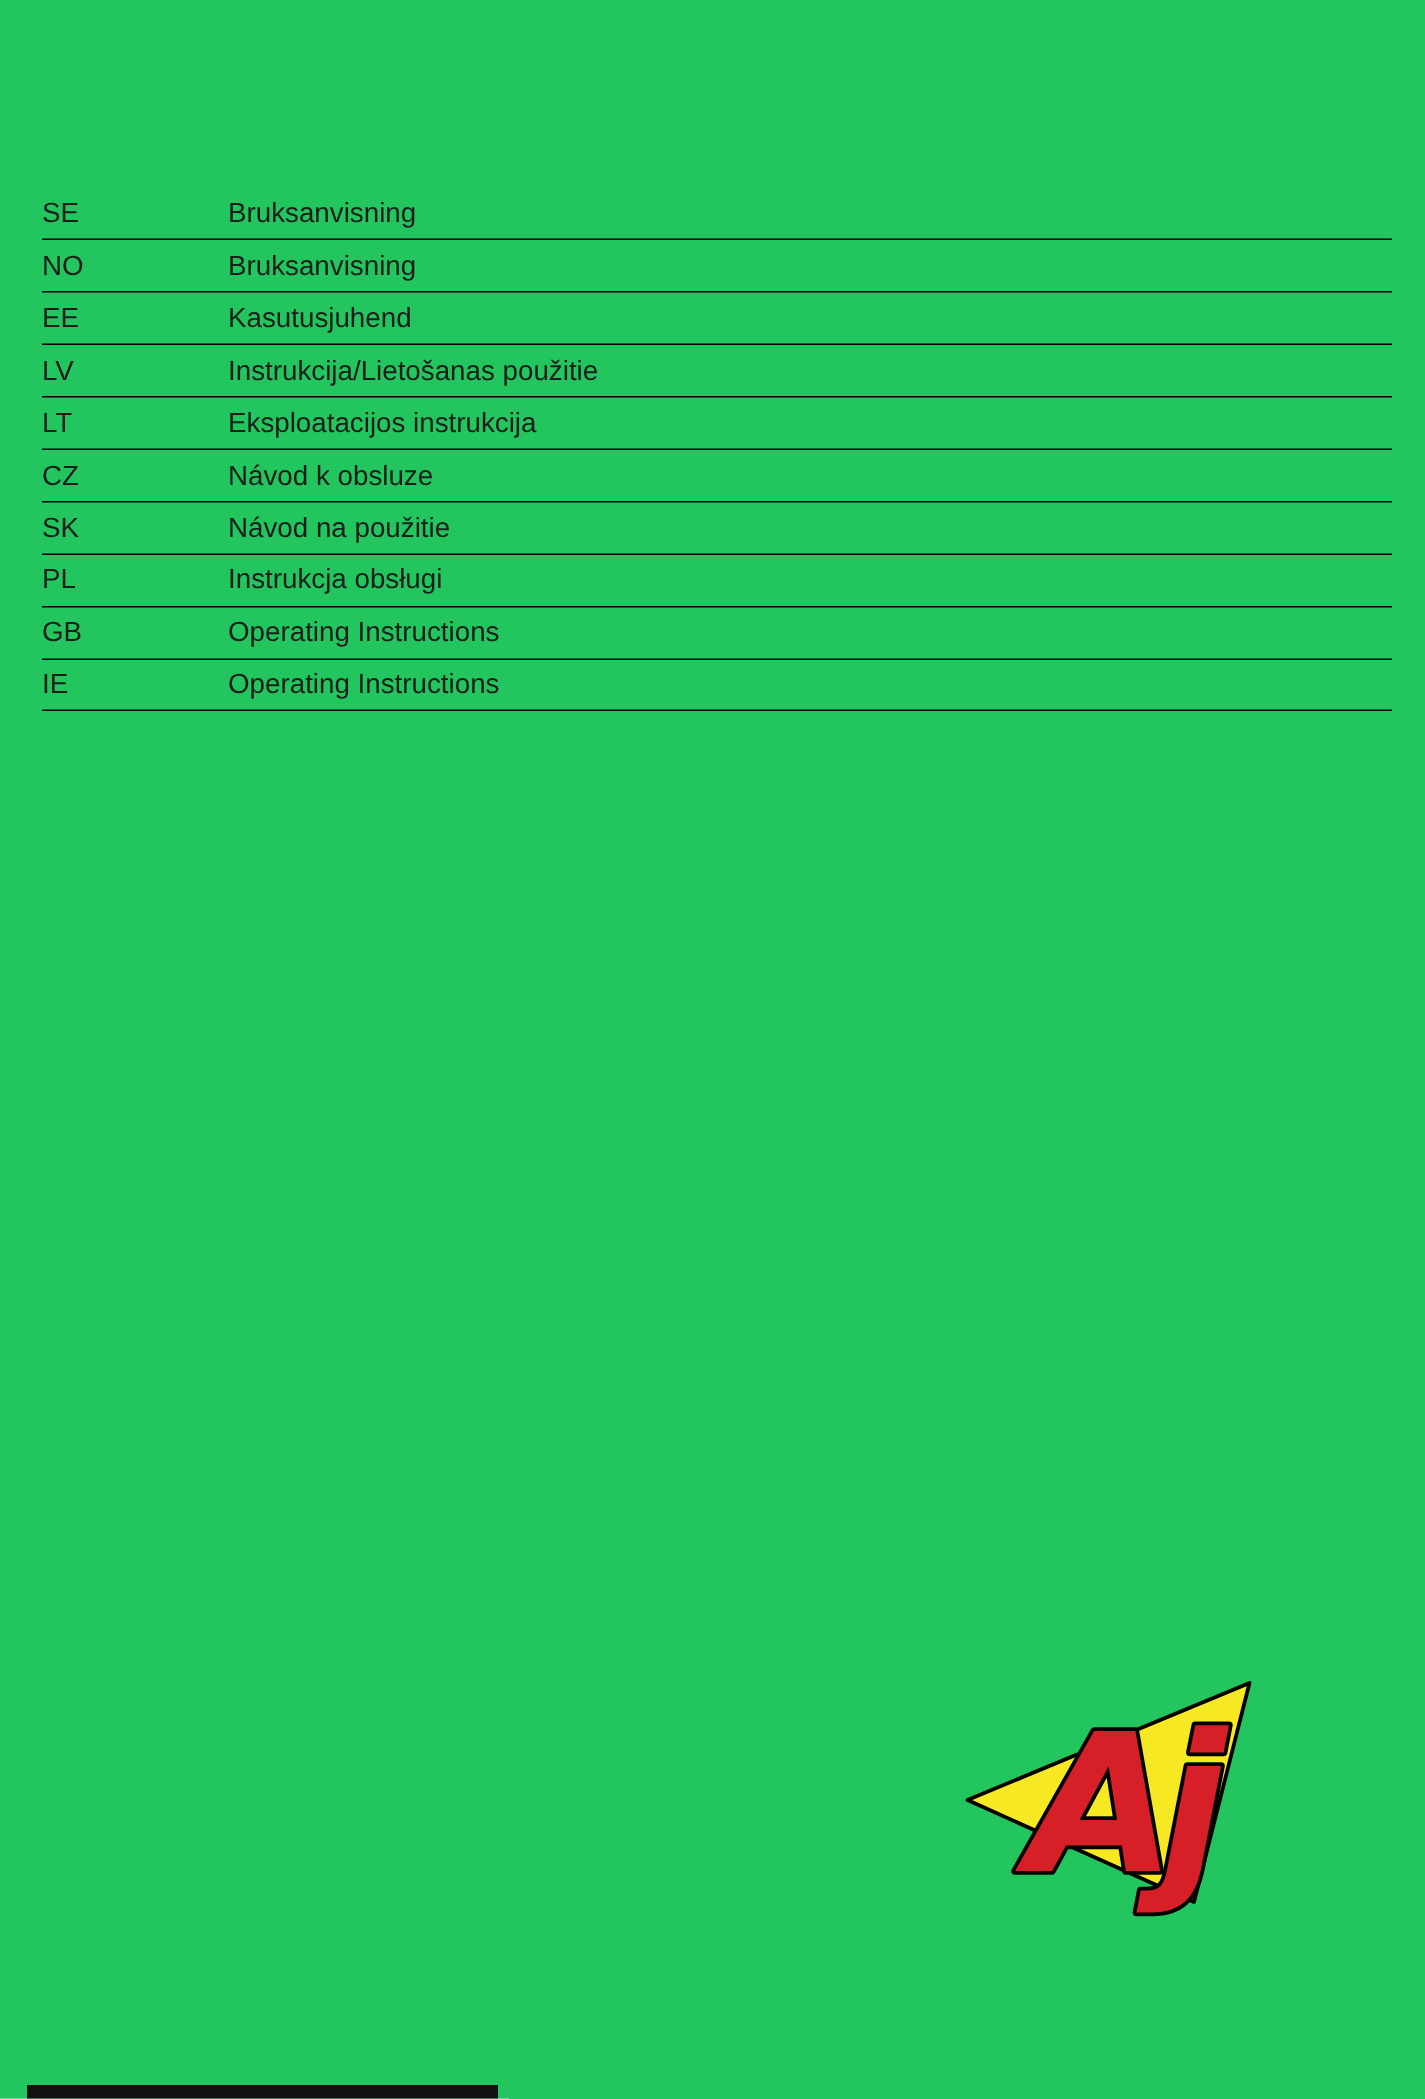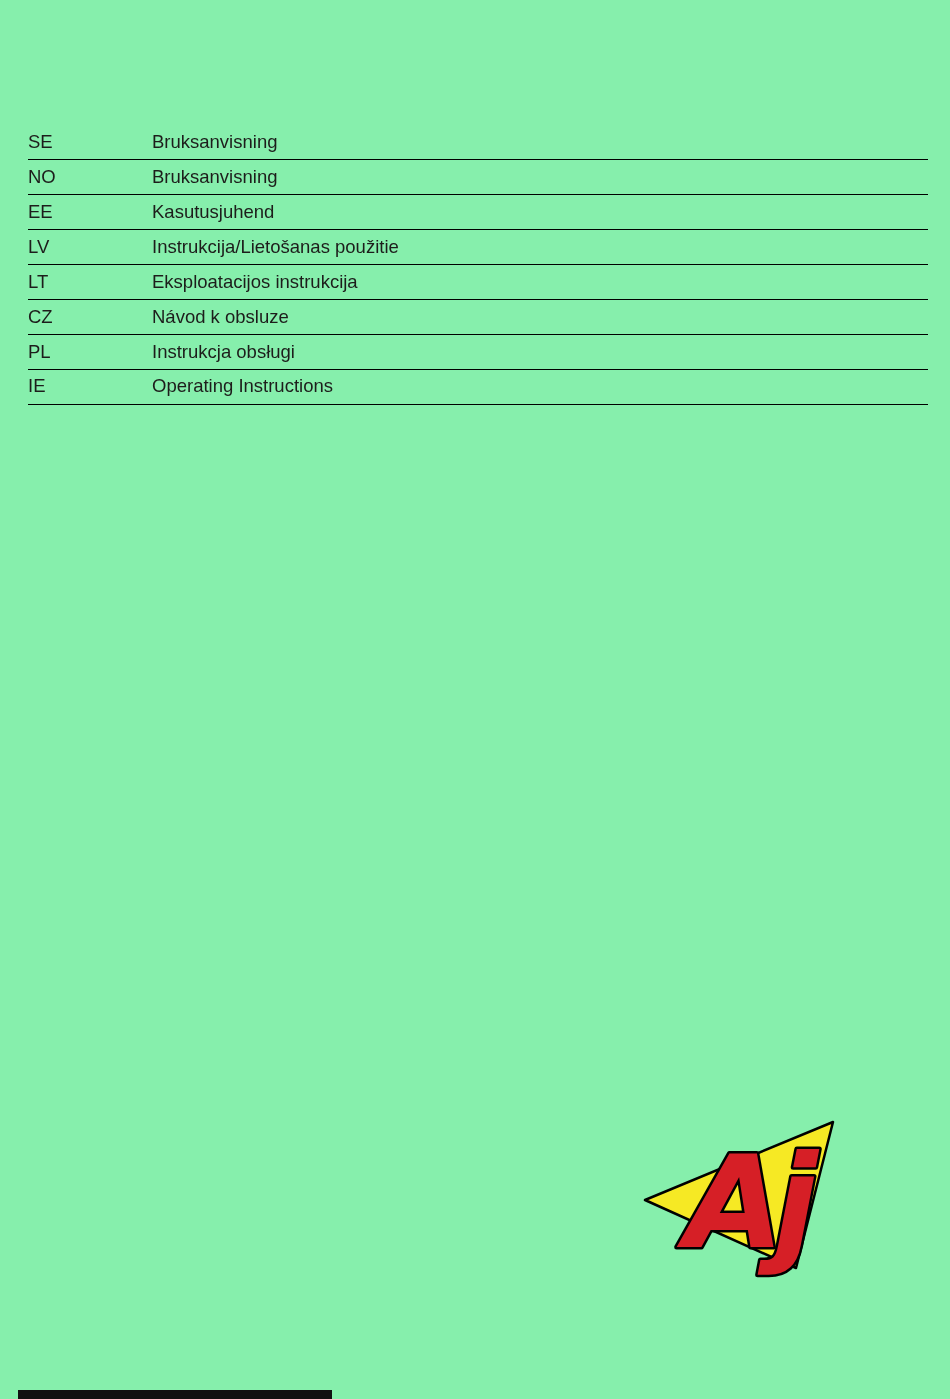--- a/index.html
+++ b/index.html
@@ -4,21 +4,21 @@
 <style>
   * { margin: 0; padding: 0; box-sizing: border-box; }
   html, body { background: #ffffff; }
   body {
     width: 950px; height: 1399px;
     position: relative;
     overflow: hidden;
     font-family: "Liberation Sans", sans-serif;
     color: #1d1d1b;
   }
-  .page { position: absolute; inset: 0; background: #86efac; }
+  .page { position: absolute; inset: 0; background: #22c55e; }
 
   
   .lang-table {
     position: absolute;
     left: 28px; top: 125px;
     width: 900px;
     border-collapse: collapse;
     table-layout: fixed;
   }
   .lang-table td {
@@ -75,22 +75,30 @@
       </tr>
       <tr>
         <td class="code">LT</td>
         <td class="title">Eksploatacijos instrukcija</td>
       </tr>
       <tr>
         <td class="code">CZ</td>
         <td class="title">Návod k obsluze</td>
       </tr>
       <tr>
+        <td class="code">SK</td>
+        <td class="title">Návod na použitie</td>
+      </tr>
+      <tr>
         <td class="code">PL</td>
         <td class="title">Instrukcja obsługi</td>
+      </tr>
+      <tr>
+        <td class="code">GB</td>
+        <td class="title">Operating Instructions</td>
       </tr>
       <tr>
         <td class="code">IE</td>
         <td class="title">Operating Instructions</td>
       </tr>
     </tbody>
   </table>
 
   <div class="logo">
     <svg viewBox="0 0 196 156" xmlns="http://www.w3.org/2000/svg">

